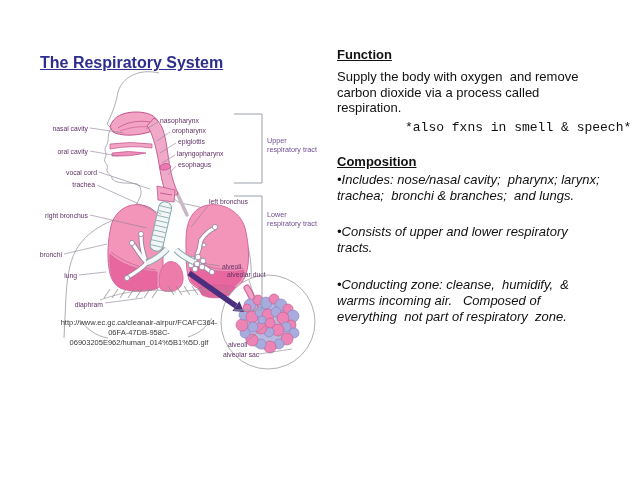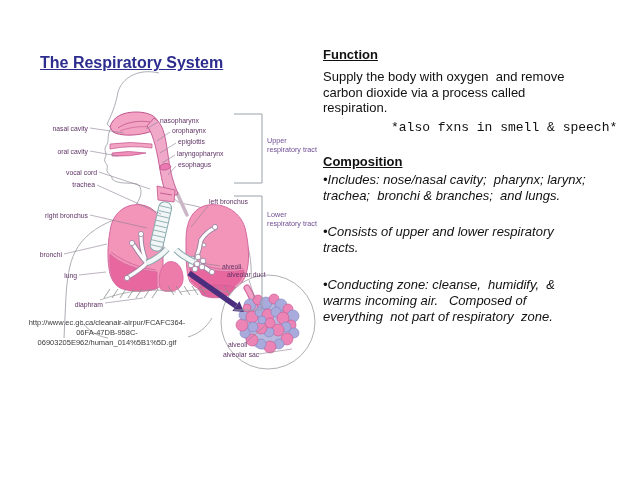--- a/index.html
+++ b/index.html
@@ -2,23 +2,23 @@
 <html><head>
 <meta charset="utf-8">
 <style>
   html,body{margin:0;padding:0;background:#fff;}
   .slide{position:relative;width:640px;height:480px;background:#ffffff;overflow:hidden;
          font-family:"Liberation Sans",sans-serif;}
   .title{position:absolute;top:6px;left:40px;right:0;text-align:left;
          font-size:16px;font-weight:bold;color:#2d2d8f;text-decoration:underline;margin-top:48px;}
   .diagram{position:absolute;inset:0;text-align:center;}
   .diagram svg{position:absolute;left:25px;top:60px;width:310px;height:340px;}
-  .src-url{position:absolute;left:12px;top:318px;width:190px;
+  .src-url{position:absolute;left:44px;top:318px;width:190px;
            font-size:7.5px;line-height:10px;color:#3a3a3a;white-space:pre-line;}
-  .content{position:absolute;left:323px;top:47px;width:300px;
+  .content{position:absolute;left:337px;top:47px;width:300px;
            font-size:13px;line-height:15.8px;color:#111;}
   .content .heading{font-weight:bold;text-decoration:underline;margin:0 0 6px 0;}
   .content .heading.second{margin:18px 0 2px 0;}
   .content p{margin:0;white-space:pre;}
   .content p.body{margin-bottom:0;}
   .content p.note{margin:4px 0 0 68px;font-family:Liberation Mono, monospace;}
   .content p.bullet{margin:0 0 21px 0;font-style:italic;}
   .content p.bullet.last{margin-bottom:0;}
   
   .outline{fill:none;stroke:#aeaeb6;stroke-width:1;}

